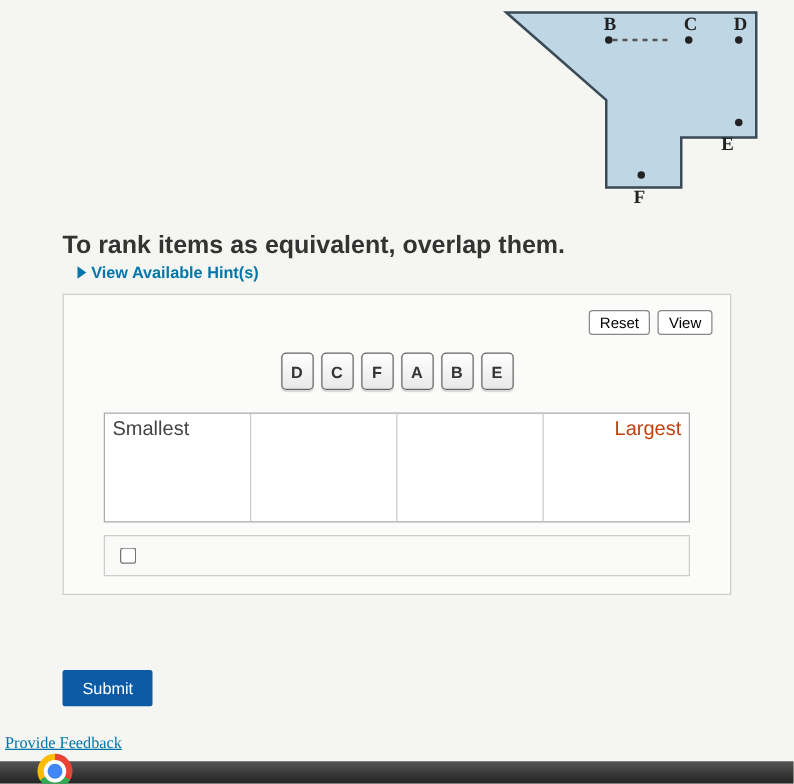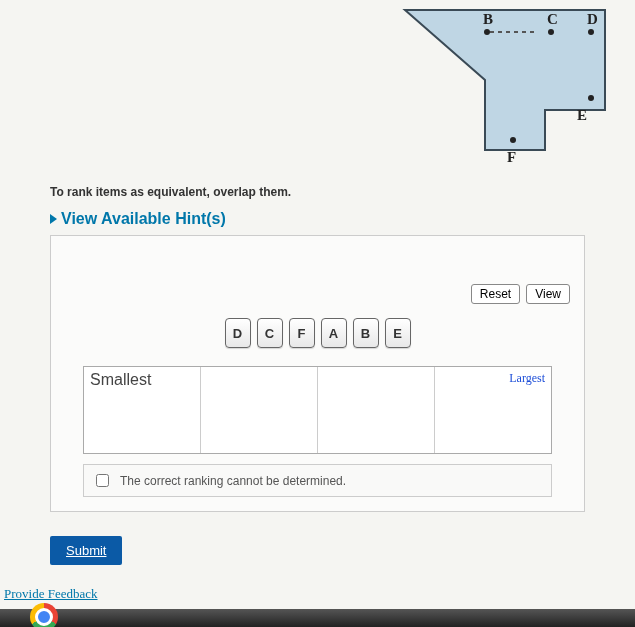--- a/index.html
+++ b/index.html
@@ -20,29 +20,29 @@
     top: 0;
     right: 0;
     width: 260px;
     height: 170px;
   }
   .instruction {
     position: absolute;
     top: 185px;
     left: 50px;
     font-weight: bold;
-    font-size: 12px;
+    font-size: 20px;
   }
   .hints-link {
     position: absolute;
     top: 210px;
-    left: 50px;
+    left: 62px;
     color: #0077aa;
     font-weight: bold;
-    font-size: 16px;
+    font-size: 13px;
     cursor: pointer;
     display: flex;
     align-items: center;
     gap: 4px;
   }
   .hints-link .tri {
     width: 0; height: 0;
     border-top: 5px solid transparent;
     border-bottom: 5px solid transparent;
     border-left: 7px solid #0077aa;
@@ -54,21 +54,20 @@
     width: 535px;
     border: 1px solid #ccc;
     background: #fbfbfa;
     padding: 12px 14px 14px 14px;
   }
   .panel-controls {
     display: flex;
     justify-content: flex-end;
     gap: 6px;
     margin-bottom: 14px;
-    margin-top: 36px;
   }
   .ctrl-btn {
     border: 1px solid #888;
     background: #fff;
     border-radius: 3px;
     padding: 2px 8px;
     font-size: 12px;
     cursor: pointer;
   }
   .tiles {
@@ -108,23 +107,22 @@
     position: absolute;
     top: 4px;
     left: 6px;
     font-size: 16px;
     color: #444;
   }
   .rank-label-right {
     position: absolute;
     top: 4px;
     right: 6px;
-    font-size: 12px;
-    color: #1d4ed8;
-    font-family: Liberation Serif, serif;
+    font-size: 16px;
+    color: #c2410c;
   }
   .cannot-row {
     margin: 10px 18px 0 18px;
     border: 1px solid #ccc;
     background: #f9f9f8;
     padding: 6px 8px;
     display: flex;
     align-items: center;
     gap: 8px;
     font-size: 12px;
@@ -135,21 +133,20 @@
     position: absolute;
     left: 50px;
     top: 536px;
     background: #0b5aa6;
     color: #fff;
     border: none;
     padding: 7px 16px;
     font-size: 13px;
     border-radius: 2px;
     cursor: pointer;
-    text-decoration: underline;
   }
   .feedback-link {
     position: absolute;
     left: 4px;
     top: 586px;
     color: #0077aa;
     font-size: 13px;
     text-decoration: underline;
     cursor: pointer;
     font-family: Liberation Serif, serif;
@@ -229,21 +226,20 @@
     <span class="rank-label-left">Smallest</span>
     <span class="rank-label-right">Largest</span>
     <div class="rank-cell"></div>
     <div class="rank-cell"></div>
     <div class="rank-cell"></div>
     <div class="rank-cell"></div>
   </div>
 
   <label class="cannot-row">
     <input type="checkbox" style="">
-    <span>The correct ranking cannot be determined.</span>
   </label>
 </div>
 
 <button class="submit-btn">Submit</button>
 
 <a class="feedback-link">Provide Feedback</a>
 
 <div class="taskbar">
   <div class="chrome-icon"></div>
 </div>

